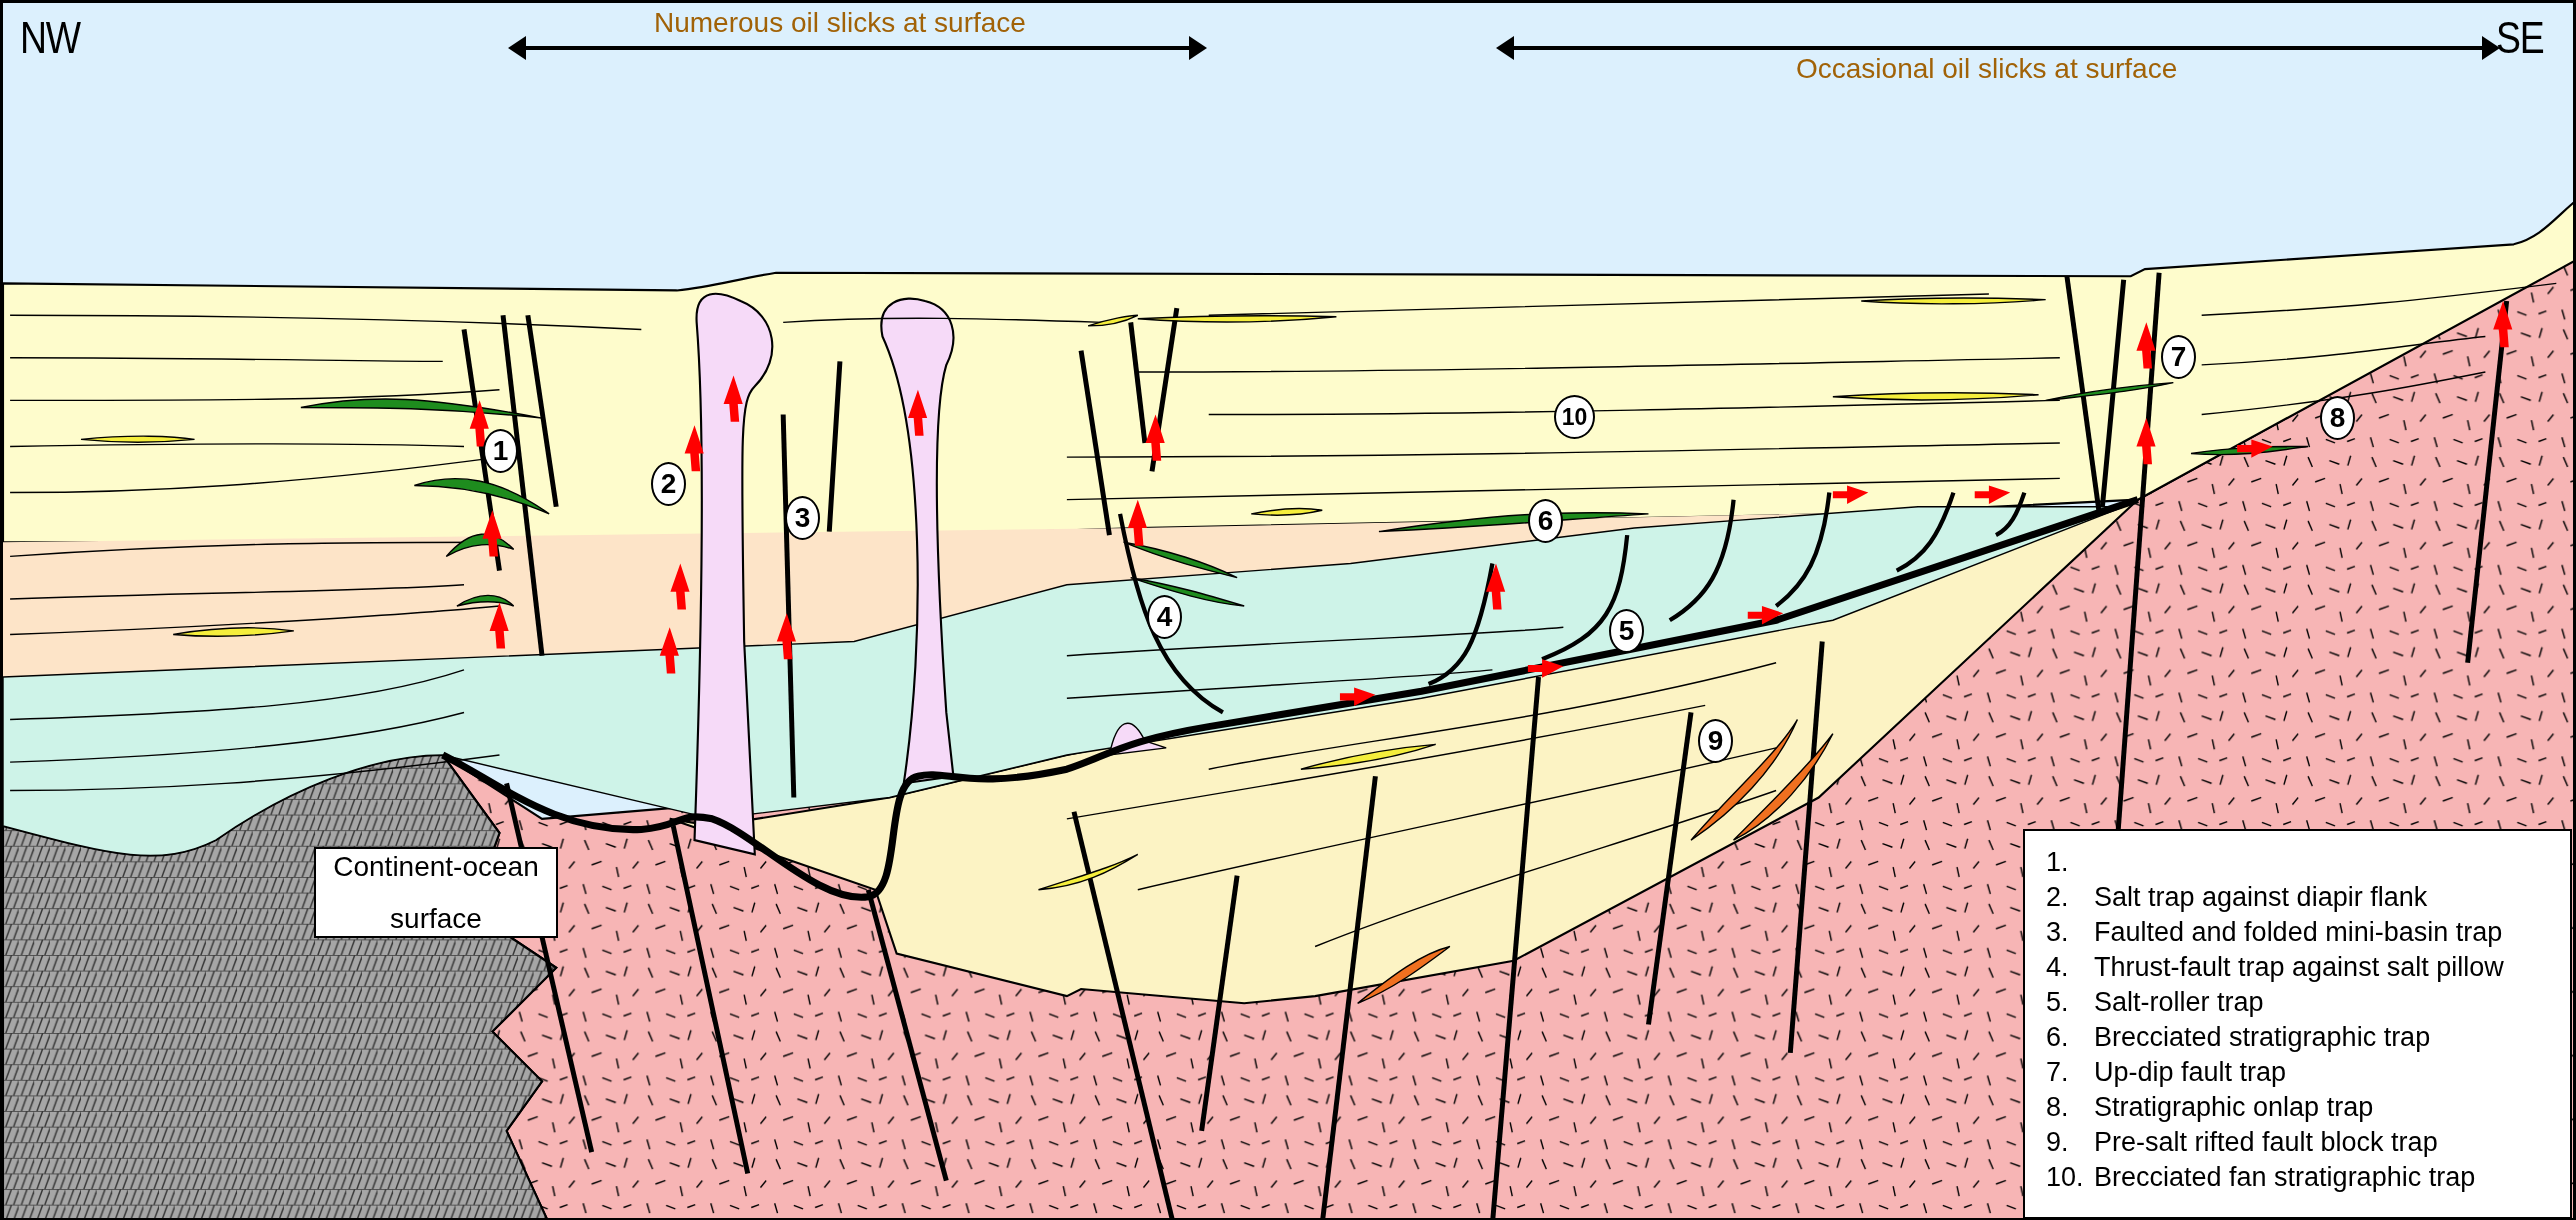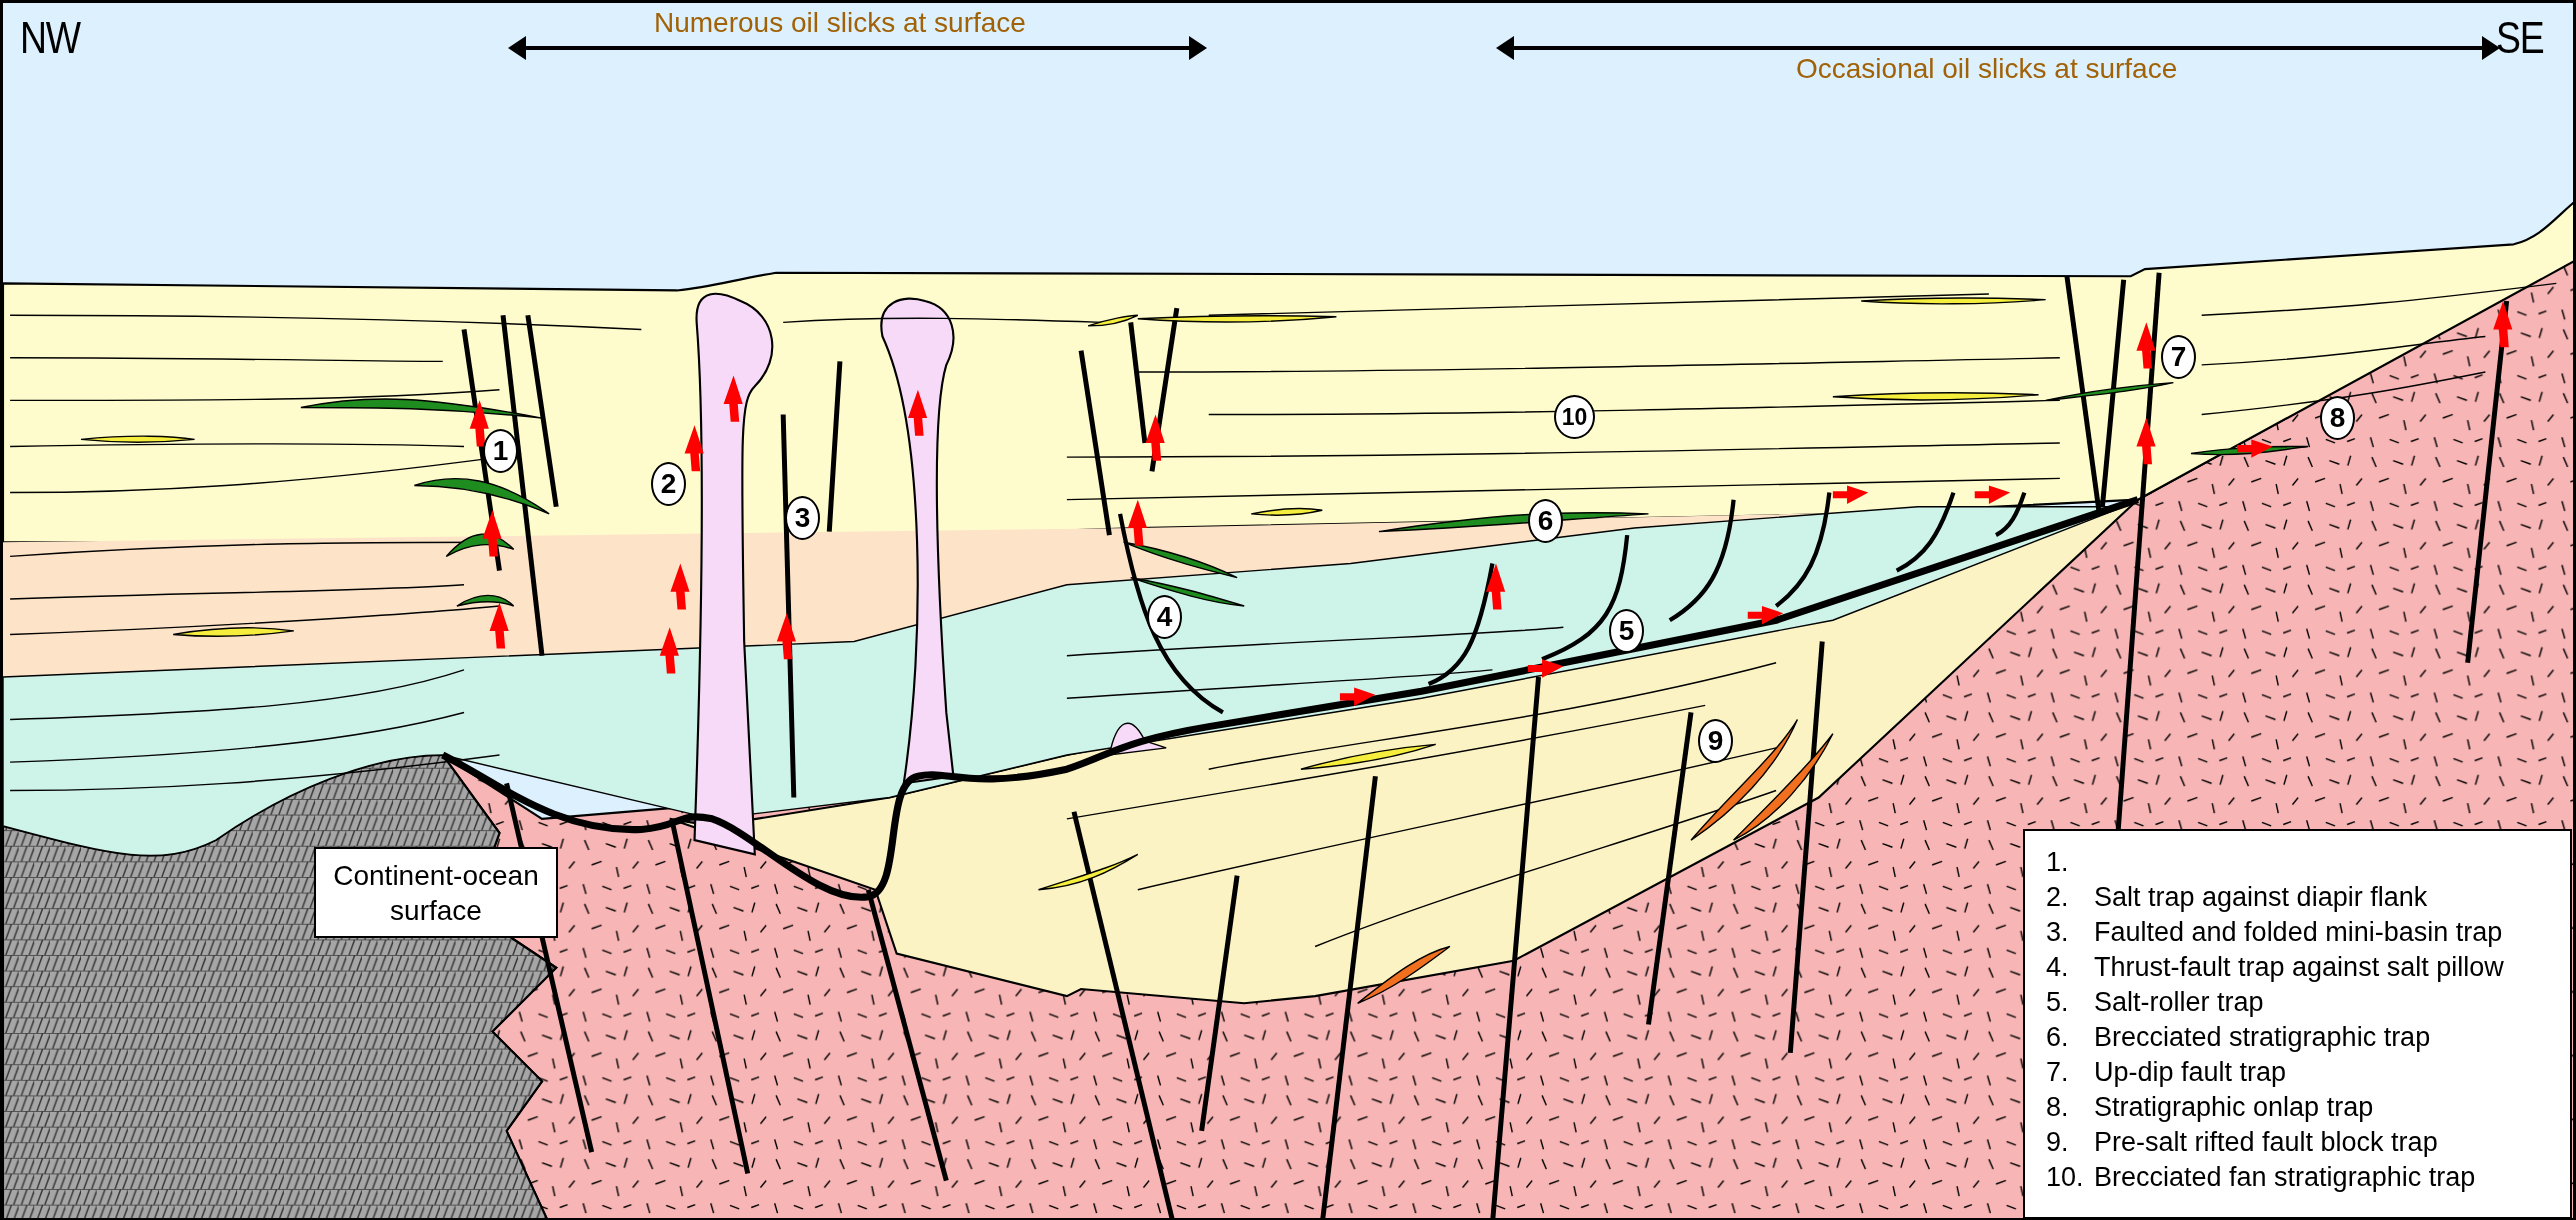--- a/index.html
+++ b/index.html
@@ -7,21 +7,21 @@
   #frame { position:absolute; left:0; top:0; width:2576px; height:1221px; box-sizing:border-box; border:3.5px solid #000; overflow:hidden; background:#dcf0fd; }
   svg#xsec { position:absolute; left:0; top:0; }
   .dir { position:absolute; font-size:44px; color:#000; letter-spacing:-1.4px; transform:scaleX(0.85); transform-origin:left top; }
   .slick-label { position:absolute; font-size:28px; color:#a16207; white-space:nowrap; }
   .arrow-line { position:absolute; height:4.3px; background:#000; }
   .arrow-line::before, .arrow-line::after { content:""; position:absolute; top:-10px; border-top:12px solid transparent; border-bottom:12px solid transparent; }
   .arrow-line::before { left:-15.6px; border-right:18.4px solid #000; }
   .arrow-line::after { right:-15.6px; border-left:18.4px solid #000; }
   .marker { position:absolute; width:35px; height:44px; border:2.1px solid #000; border-radius:50%; background:#fff; display:flex; align-items:center; justify-content:center; font-weight:bold; font-size:28px; box-sizing:border-box; }
   .marker.wide { width:41px; font-size:23px; }
-  .cob-box { position:absolute; left:311px; top:844px; width:244px; height:91px; background:#fff; border:2.1px solid #000; box-sizing:border-box; display:flex; flex-direction:column; align-items:center; justify-content:center; font-size:28px; line-height:35px; }
+  .cob-box { position:absolute; left:311px; top:844px; width:244px; height:91px; background:#fff; border:2.1px solid #000; box-sizing:border-box; display:flex; flex-direction:column; align-items:center; justify-content:space-between; font-size:28px; line-height:35px; }
   .legend { position:absolute; left:2020px; top:826px; width:549px; height:390px; background:#fff; border:2.1px solid #000; box-sizing:border-box; padding:14px 0 0 21px; }
   .legend-item { display:flex; font-size:27px; line-height:35px; white-space:nowrap; }
   .legend-num { width:48px; }
 </style>
 </head>
 <body>
 
 <div id="frame">
 
 <svg id="xsec" width="2576" height="1221" viewBox="0 0 3632 1721">

